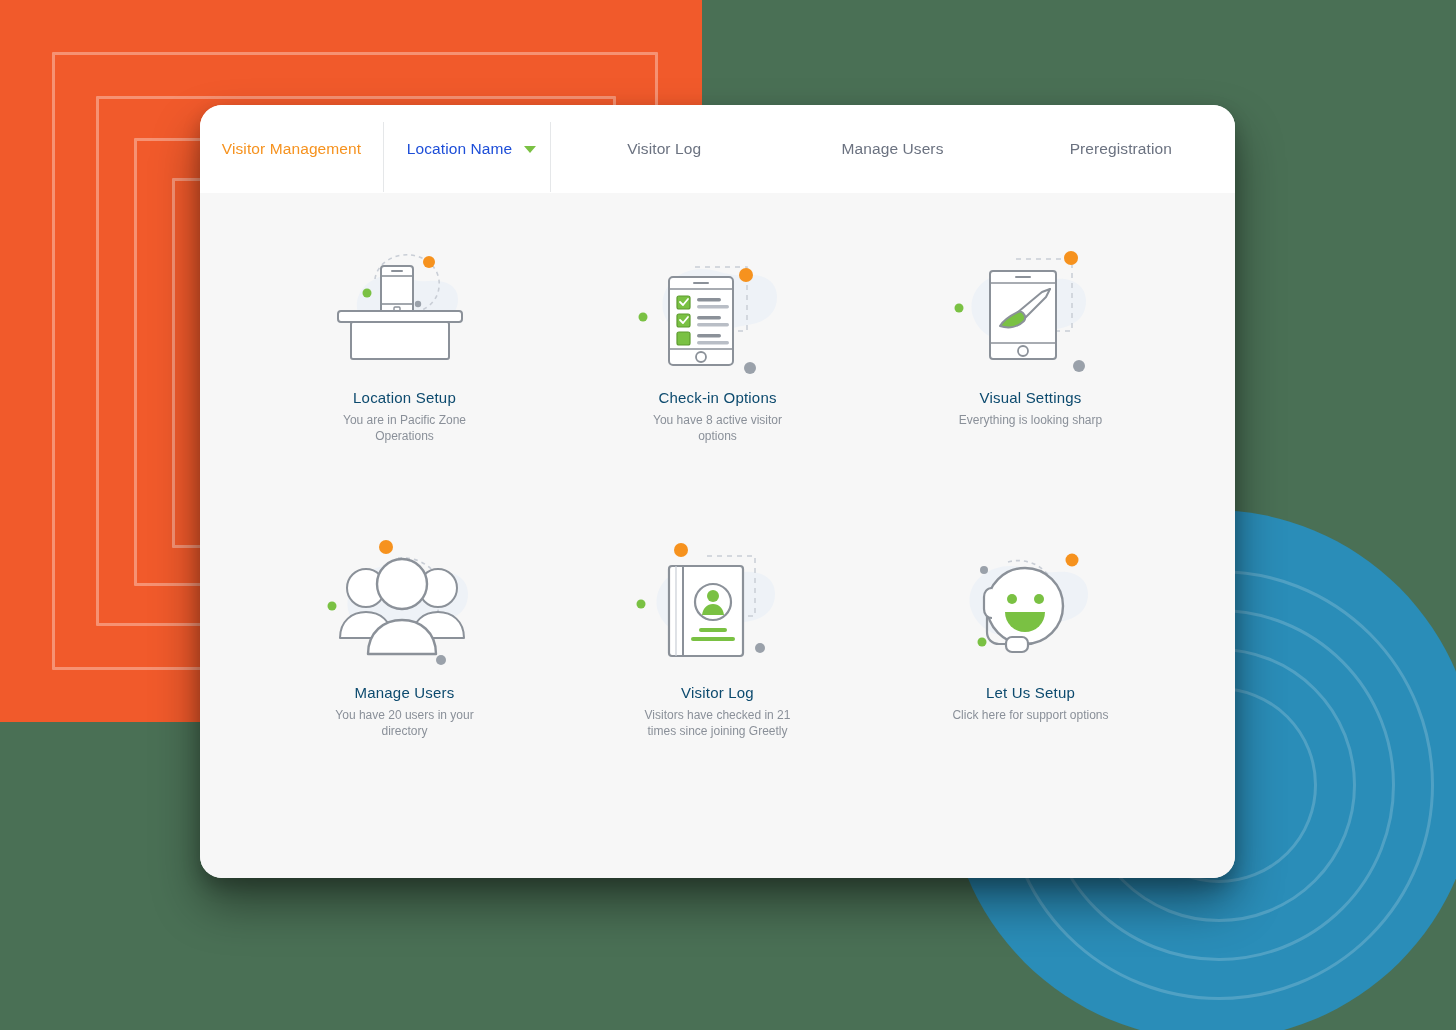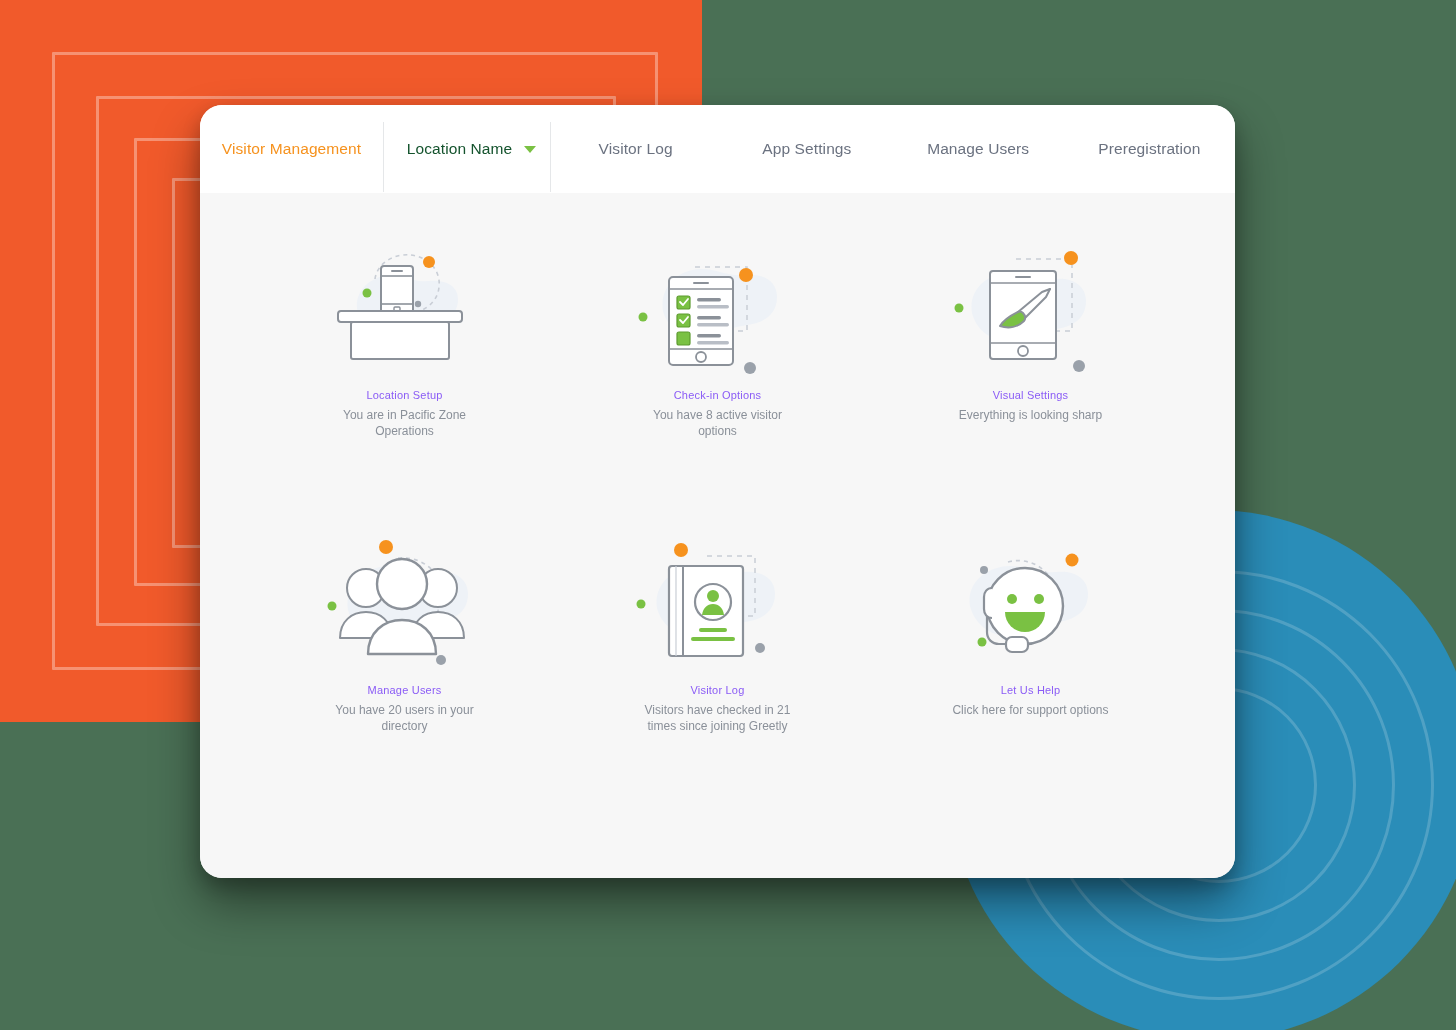--- a/index.html
+++ b/index.html
@@ -101,21 +101,21 @@
     position: relative;
     cursor: pointer;
     height: 100%;
   }
   .nav-item.brand {
     width: 183px;
     color: #f6921e;
   }
   .nav-item.location {
     width: 167px;
-    color: #14532d;
+    color: #1d4ed8;
     gap: 12px;
     padding-left: 10px;
     box-sizing: border-box;
   }
   .nav-divider {
     position: absolute;
     top: 17px;
     width: 1px;
     height: 70px;
     background: #e5e7e9;
@@ -157,22 +157,22 @@
     cursor: pointer;
     padding-top: 28px;
   }
   .illus {
     width: 170px;
     height: 140px;
     position: relative;
   }
   .tile-title {
     margin-top: 8px;
-    font-size: 11px;
-    color: #8b5cf6;
+    font-size: 15px;
+    color: #0c4a6e;
     letter-spacing: 0.2px;
     text-align: center;
   }
   .tile-sub {
     margin-top: 7px;
     font-size: 12px;
     color: #8a9099;
     line-height: 1.32;
     text-align: center;
     max-width: 160px;
@@ -210,23 +210,20 @@
 
       <div class="nav-item location">
         <span>Location Name</span>
         <span class="caret"></span>
       </div>
       <div class="nav-divider d2"></div>
 
       <div class="nav-rest">
         <div class="nav-item">
           <span>Visitor Log</span>
-        </div>
-        <div class="nav-item">
-          <span>App Settings</span>
         </div>
         <div class="nav-item">
           <span>Manage Users</span>
         </div>
         <div class="nav-item">
           <span>Preregistration</span>
         </div>
       </div>
     </div>
 
@@ -359,20 +356,20 @@
               <path d="M41 80v16c0 7 5 12 12 12h8" fill="none" stroke="#8b9199" stroke-width="2.2"></path>
               <rect x="60" y="101" width="22" height="15" rx="6" fill="#ffffff" stroke="#8b9199" stroke-width="2.2"></rect>
               <circle cx="66" cy="63" r="5" fill="#7ac143"></circle>
               <circle cx="93" cy="63" r="5" fill="#7ac143"></circle>
               <path d="M59 76a20 20 0 0 0 40 0z" fill="#7ac143"></path>
               <circle cx="126" cy="24" r="6.5" fill="#f6921e"></circle>
               <circle cx="38" cy="34" r="4" fill="#9aa1aa"></circle>
               <circle cx="36" cy="106" r="4.5" fill="#7ac143"></circle>
             </svg>
           </div>
-          <div class="tile-title">Let Us Help</div>
+          <div class="tile-title">Let Us Setup</div>
           <div class="tile-sub">Click here for support options</div>
         </div>
 
       </div>
     </div>
   </div>
 </div>
 
 </body></html>

